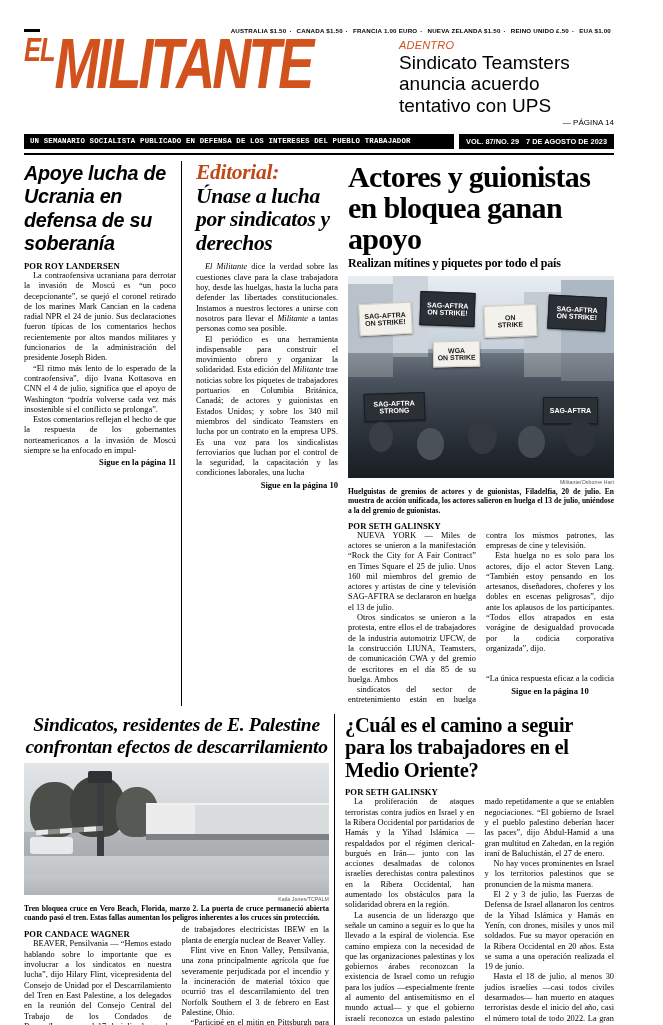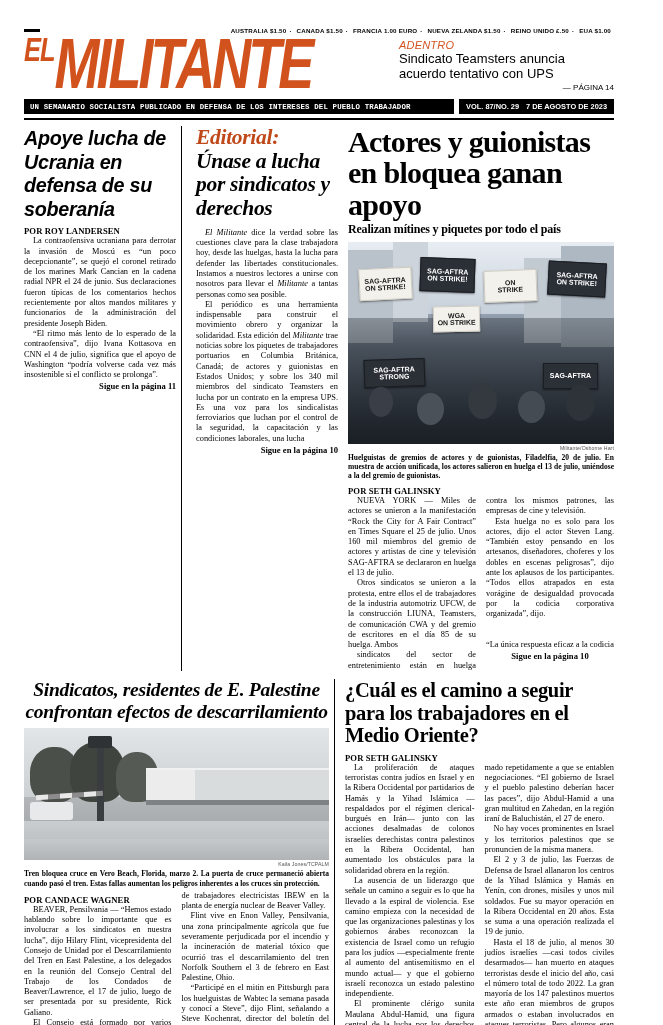--- a/index.html
+++ b/index.html
@@ -16,21 +16,21 @@
   .mastband{position:relative;margin-top:1px;display:flex;align-items:flex-start;}
   .logo{font-family:"Liberation Sans",sans-serif;font-weight:700;font-style:italic;
       color:#d2521e;line-height:.78;letter-spacing:-3px;white-space:nowrap;
       transform:scaleY(1.32) scaleX(1.02);transform-origin:left top;position:relative;top:2px;}
   .logo .el{font-size:25px;letter-spacing:-1px;vertical-align:top;}
   .logo .mil{font-size:53px;}
 
   .adentro{margin-left:auto;width:215px;padding-top:4px;}
   .adentro .kicker{font-family:"Liberation Sans",sans-serif;font-style:italic;font-weight:400;
       font-size:11px;color:#d2521e;letter-spacing:.2px;line-height:1.1;}
-  .adentro .tease{font-family:"Liberation Sans",sans-serif;font-size:13px;font-weight:400;
+  .adentro .tease{font-family:"Liberation Sans",sans-serif;font-size:19px;font-weight:400;
       line-height:1.12;margin-top:1px;}
   .adentro .pageref{font-family:"Liberation Sans",sans-serif;font-size:8px;font-weight:400;
       text-align:right;margin-top:2px;}
 
   .slugbar{display:flex;align-items:stretch;margin-top:7px;gap:5px;}
   .slugbar .left{background:#000;color:#fff;flex:1;font-family:Liberation Mono, monospace;
       font-weight:700;font-size:7.4px;letter-spacing:.15px;padding:3px 4px 3px 6px;
       display:flex;align-items:center;}
   .slugbar .right{background:#000;color:#fff;font-family:"Liberation Sans",sans-serif;
       font-weight:700;font-size:7.4px;padding:3px 7px;display:flex;align-items:center;gap:7px;}
@@ -149,20 +149,21 @@
   <div class="rulethick"></div>
 
   <div class="cols">
 
     <div class="c1">
       <h2 class="hl-left">Apoye lucha de Ucrania en defensa de su soberanía</h2>
       <div class="byline">POR ROY LANDERSEN</div>
       <div class="body">
         <p>La contraofensiva ucraniana para derrotar la invasión de Moscú es “un poco decepcionante”, se quejó el coronel retirado de los marines Mark Cancian en la cadena radial NPR el 24 de junio. Sus declaraciones fueron típicas de los comentarios hechos recientemente por altos mandos militares y funcionarios de la administración del presidente Joseph Biden.</p>
         <p>“El ritmo más lento de lo esperado de la contraofensiva”, dijo Ivana Kottasova en CNN el 4 de julio, significa que el apoyo de Washington “podría volverse cada vez más insostenible si el conflicto se prolonga”.</p>
+        <p>Estos comentarios reflejan el hecho de que la respuesta de los gobernantes norteamericanos a la invasión de Moscú siempre se ha enfocado en impul-</p>
       </div>
       <div class="jump">Sigue en la página 11</div>
     </div>
 
     <div class="vrule"></div>
 
     <div class="c2">
       <h2 class="hl-ed">
         <span class="word-editorial">Editorial:</span>
         <span>Únase a lucha por sindicatos y derechos</span>

